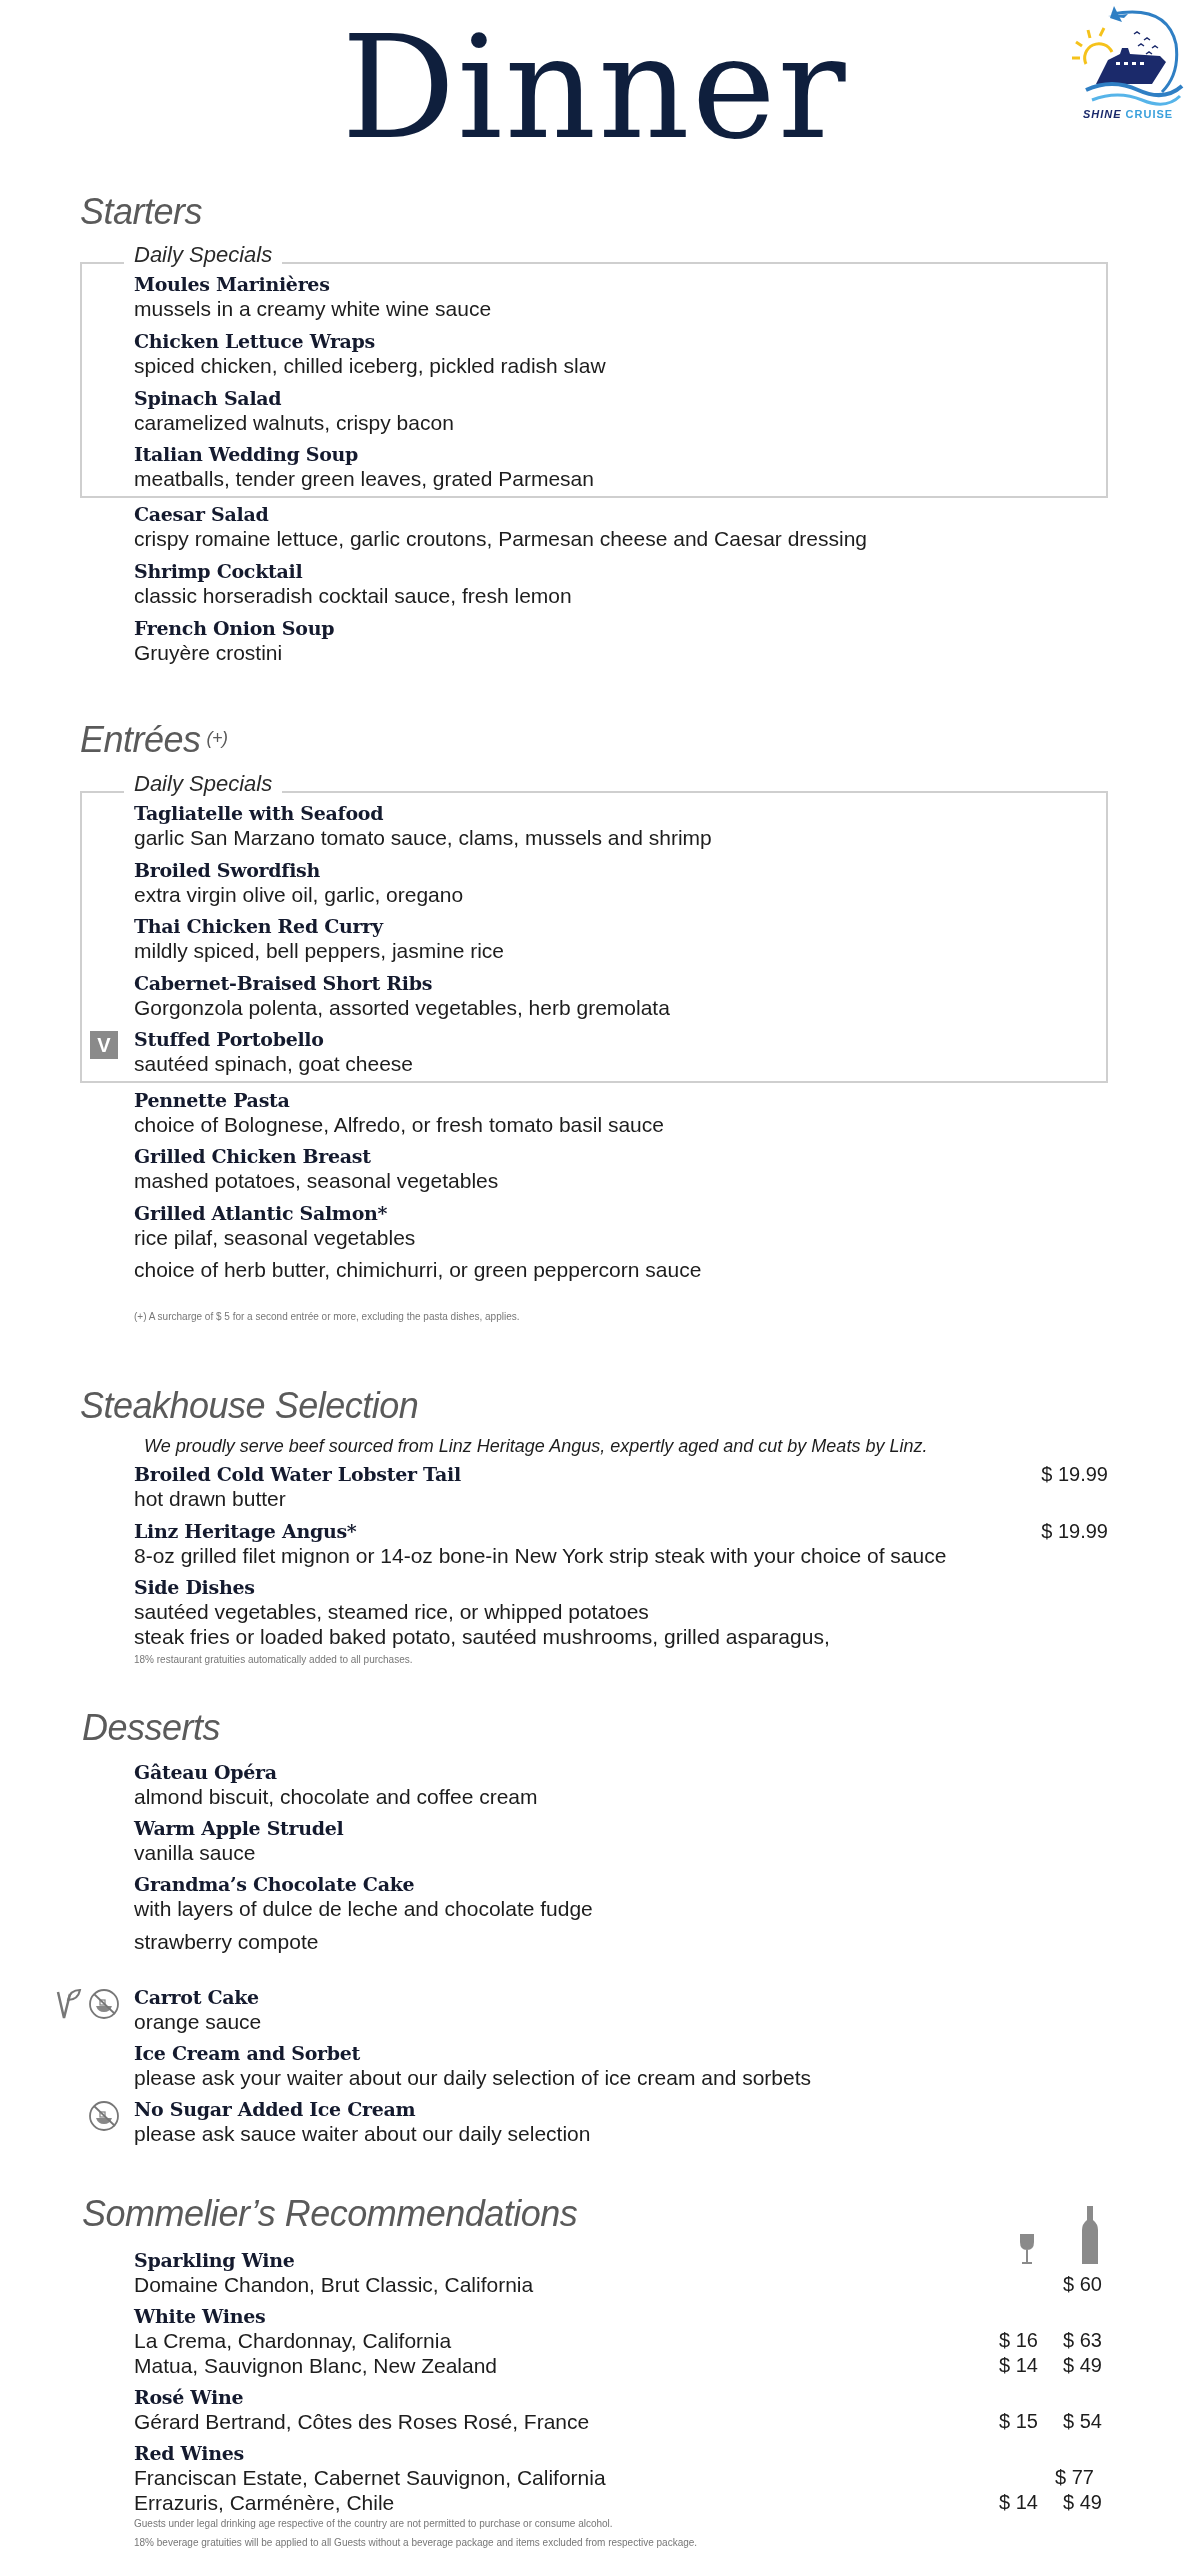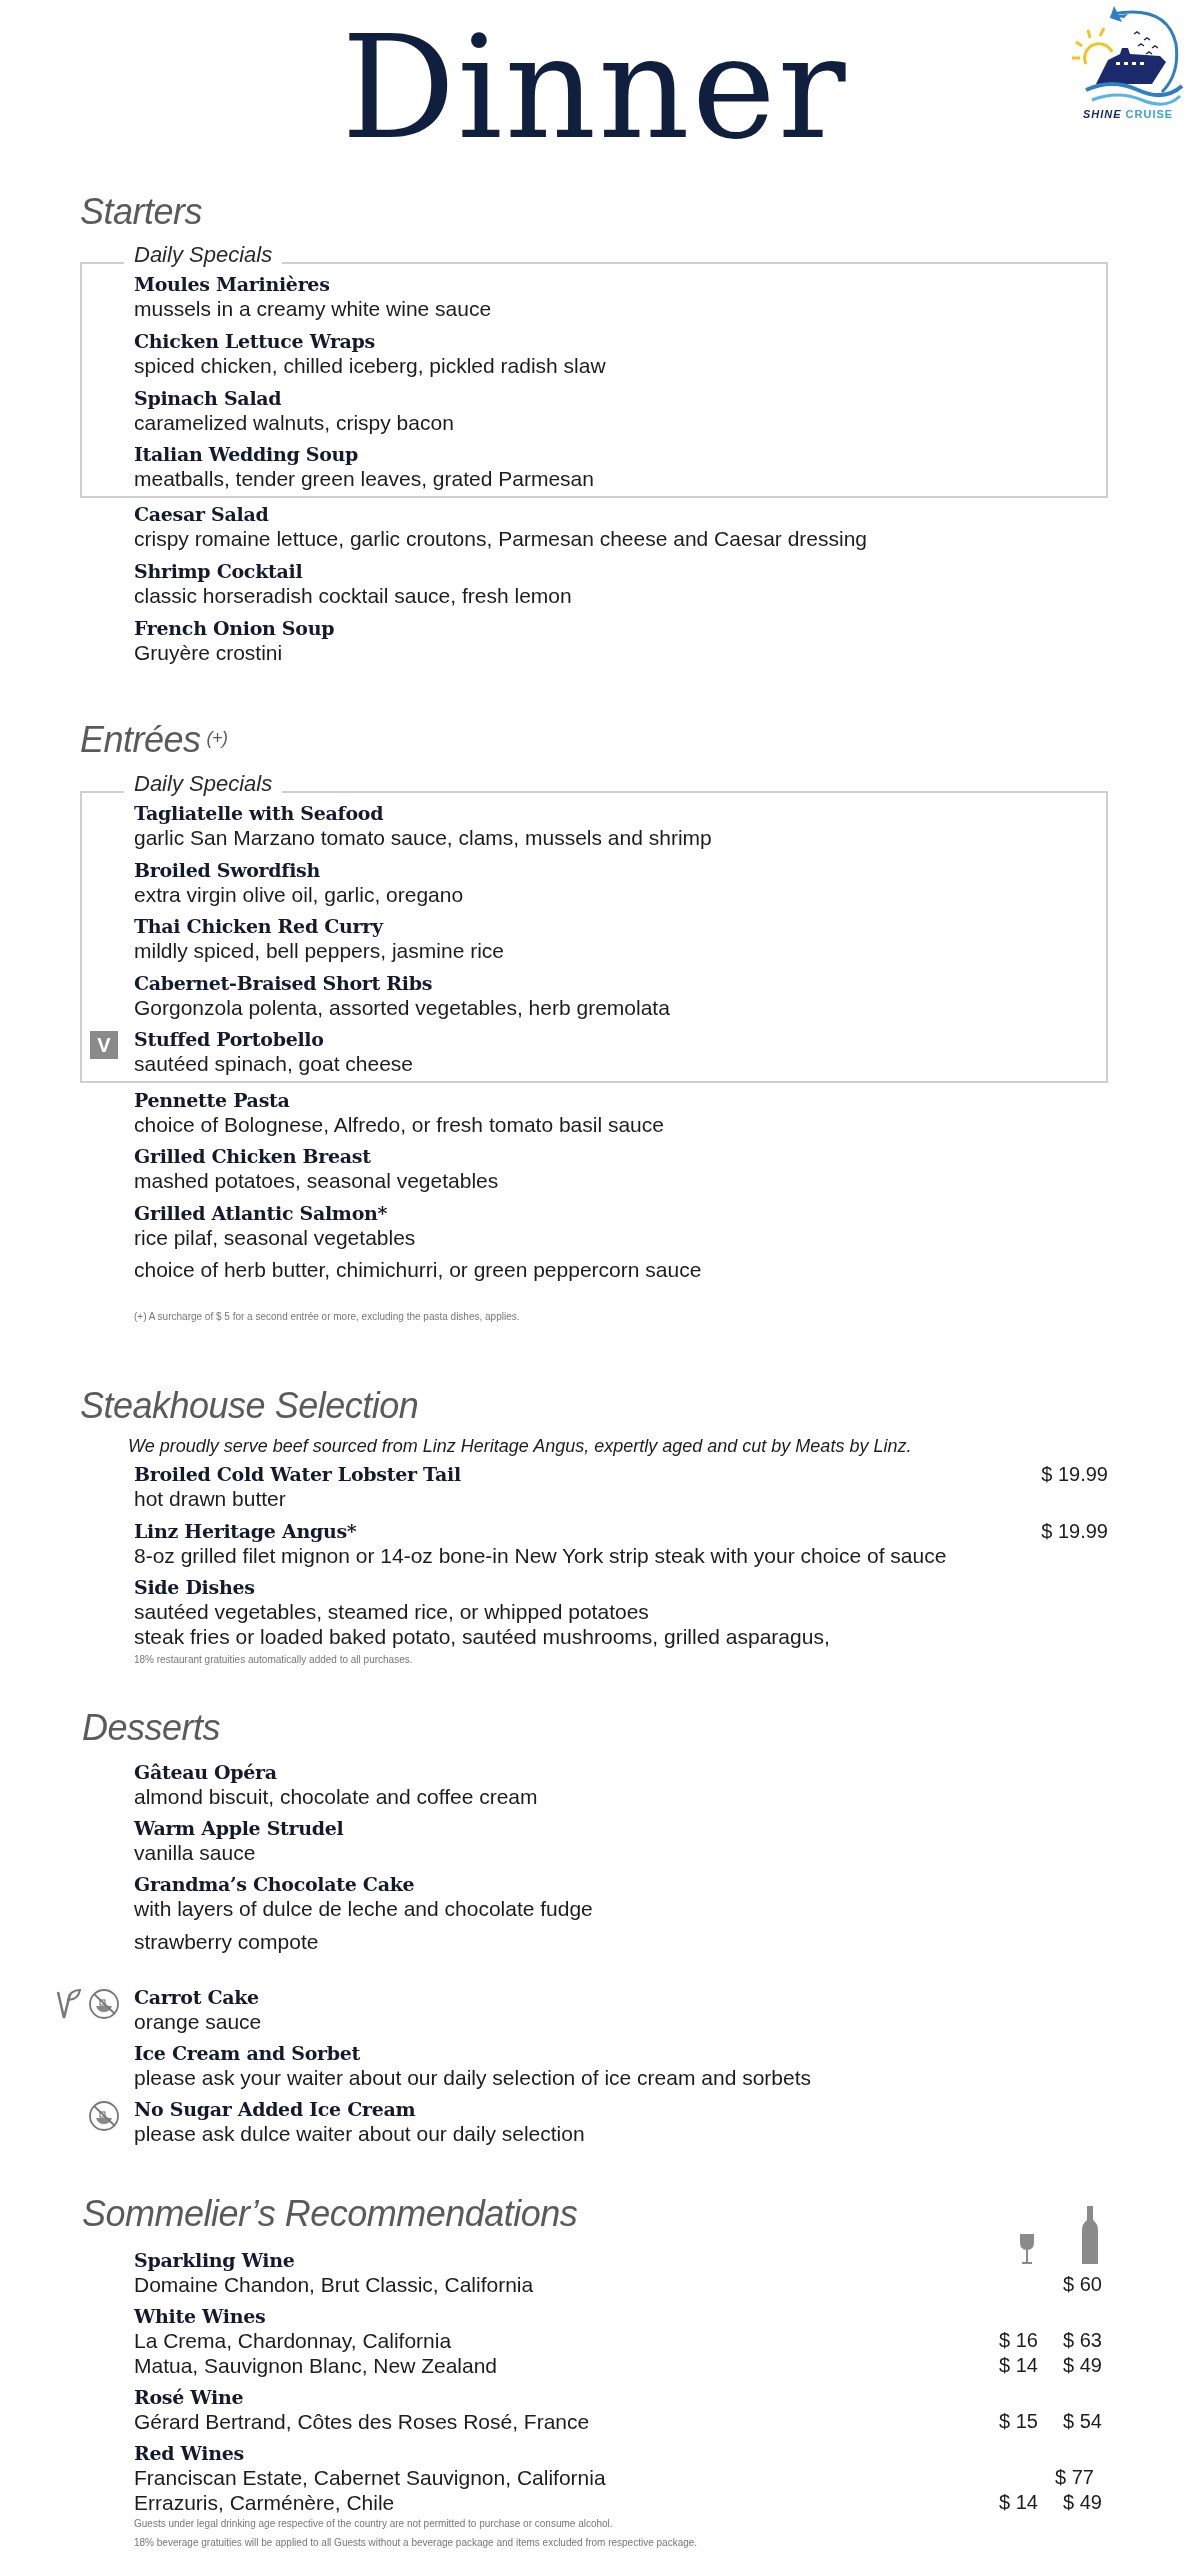--- a/index.html
+++ b/index.html
@@ -20,21 +20,21 @@
     font-family:"Liberation Sans",sans-serif; font-style:italic; font-size:22px; color:#2a2a2a; line-height:26px; }
 
   .item { position:absolute; left:134px; width:900px; }
   .name { font-family:"DejaVu Serif","Liberation Serif",serif; font-weight:bold; font-size:19px;
     color:#141a2e; line-height:24px; letter-spacing:-0.3px; }
   .desc { font-family:"Liberation Sans",sans-serif; font-size:21px; color:#1d1d1d; line-height:25px; }
   .price { position:absolute; font-family:"Liberation Sans",sans-serif; font-size:20px; color:#1d1d1d;
     line-height:24px; text-align:right; width:90px; }
   .note { position:absolute; left:134px; font-family:"Liberation Sans",sans-serif; font-size:10px;
     color:#777; line-height:20px; }
-  .intro { position:absolute; left:128px; font-family:"Liberation Sans",sans-serif; font-style:italic;
+  .intro { position:absolute; left:144px; font-family:"Liberation Sans",sans-serif; font-style:italic;
     font-size:18px; color:#1d1d1d;text-align:right; }
 
   .vbadge { position:absolute; left:90px; width:28px; height:28px; background:#8a8a8a; color:#fff;
     font-family:"Liberation Sans",sans-serif; font-weight:bold; font-size:20px; text-align:center; line-height:28px; }
   .ico { position:absolute; }
 </style>
 </head>
 <body>
 
 <div class="title">Dinner</div>
@@ -202,21 +202,21 @@
   <div class="desc">please ask your waiter about our daily selection of ice cream and sorbets</div>
 </div>
 <svg class="ico" style="left:88px;top:2100px" width="32" height="32" viewBox="0 0 32 32">
   <circle cx="16" cy="16" r="14" fill="none" stroke="#777" stroke-width="1.8"></circle>
   <path d="M8 18 L24 18 Q22 24 16 24 Q10 24 8 18 Z" fill="#888"></path>
   <rect x="12" y="12" width="5" height="5" fill="none" stroke="#888" stroke-width="1.3"></rect>
   <line x1="6" y1="6" x2="27" y2="26" stroke="#777" stroke-width="1.8"></line>
 </svg>
 <div class="item" style="top:2097px">
   <div class="name">No Sugar Added Ice Cream</div>
-  <div class="desc">please ask dulce waiter about our daily selection</div>
+  <div class="desc">please ask sauce waiter about our daily selection</div>
 </div>
 
 <div class="sec-title" style="top:2192px;left:82px">Sommelier’s Recommendations</div>
 <svg class="ico" style="left:1017px;top:2232px" width="20" height="34" viewBox="0 0 20 34">
   <path d="M3 2 L17 2 L17 10 Q17 18 10 18 Q3 18 3 10 Z" fill="#8a8a8a"></path>
   <rect x="9" y="18" width="2" height="12" fill="#8a8a8a"></rect>
   <rect x="5" y="30" width="10" height="2" fill="#8a8a8a"></rect>
 </svg>
 <svg class="ico" style="left:1080px;top:2206px" width="20" height="58" viewBox="0 0 20 58">
   <path d="M7 0 L13 0 L13 14 Q18 18 18 24 L18 58 L2 58 L2 24 Q2 18 7 14 Z" fill="#8a8a8a"></path>

